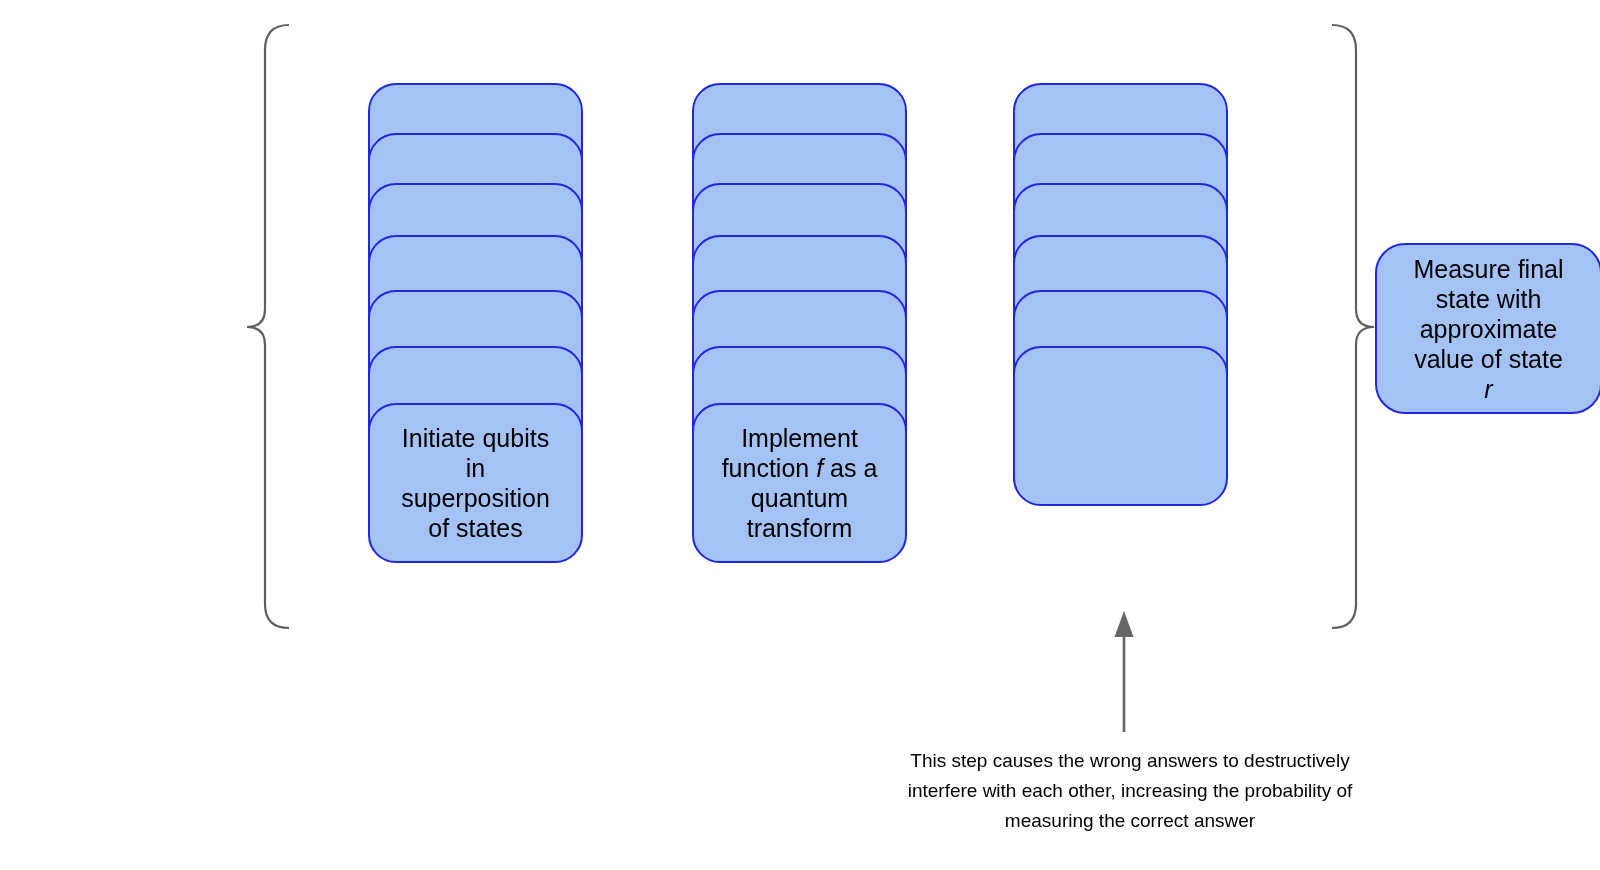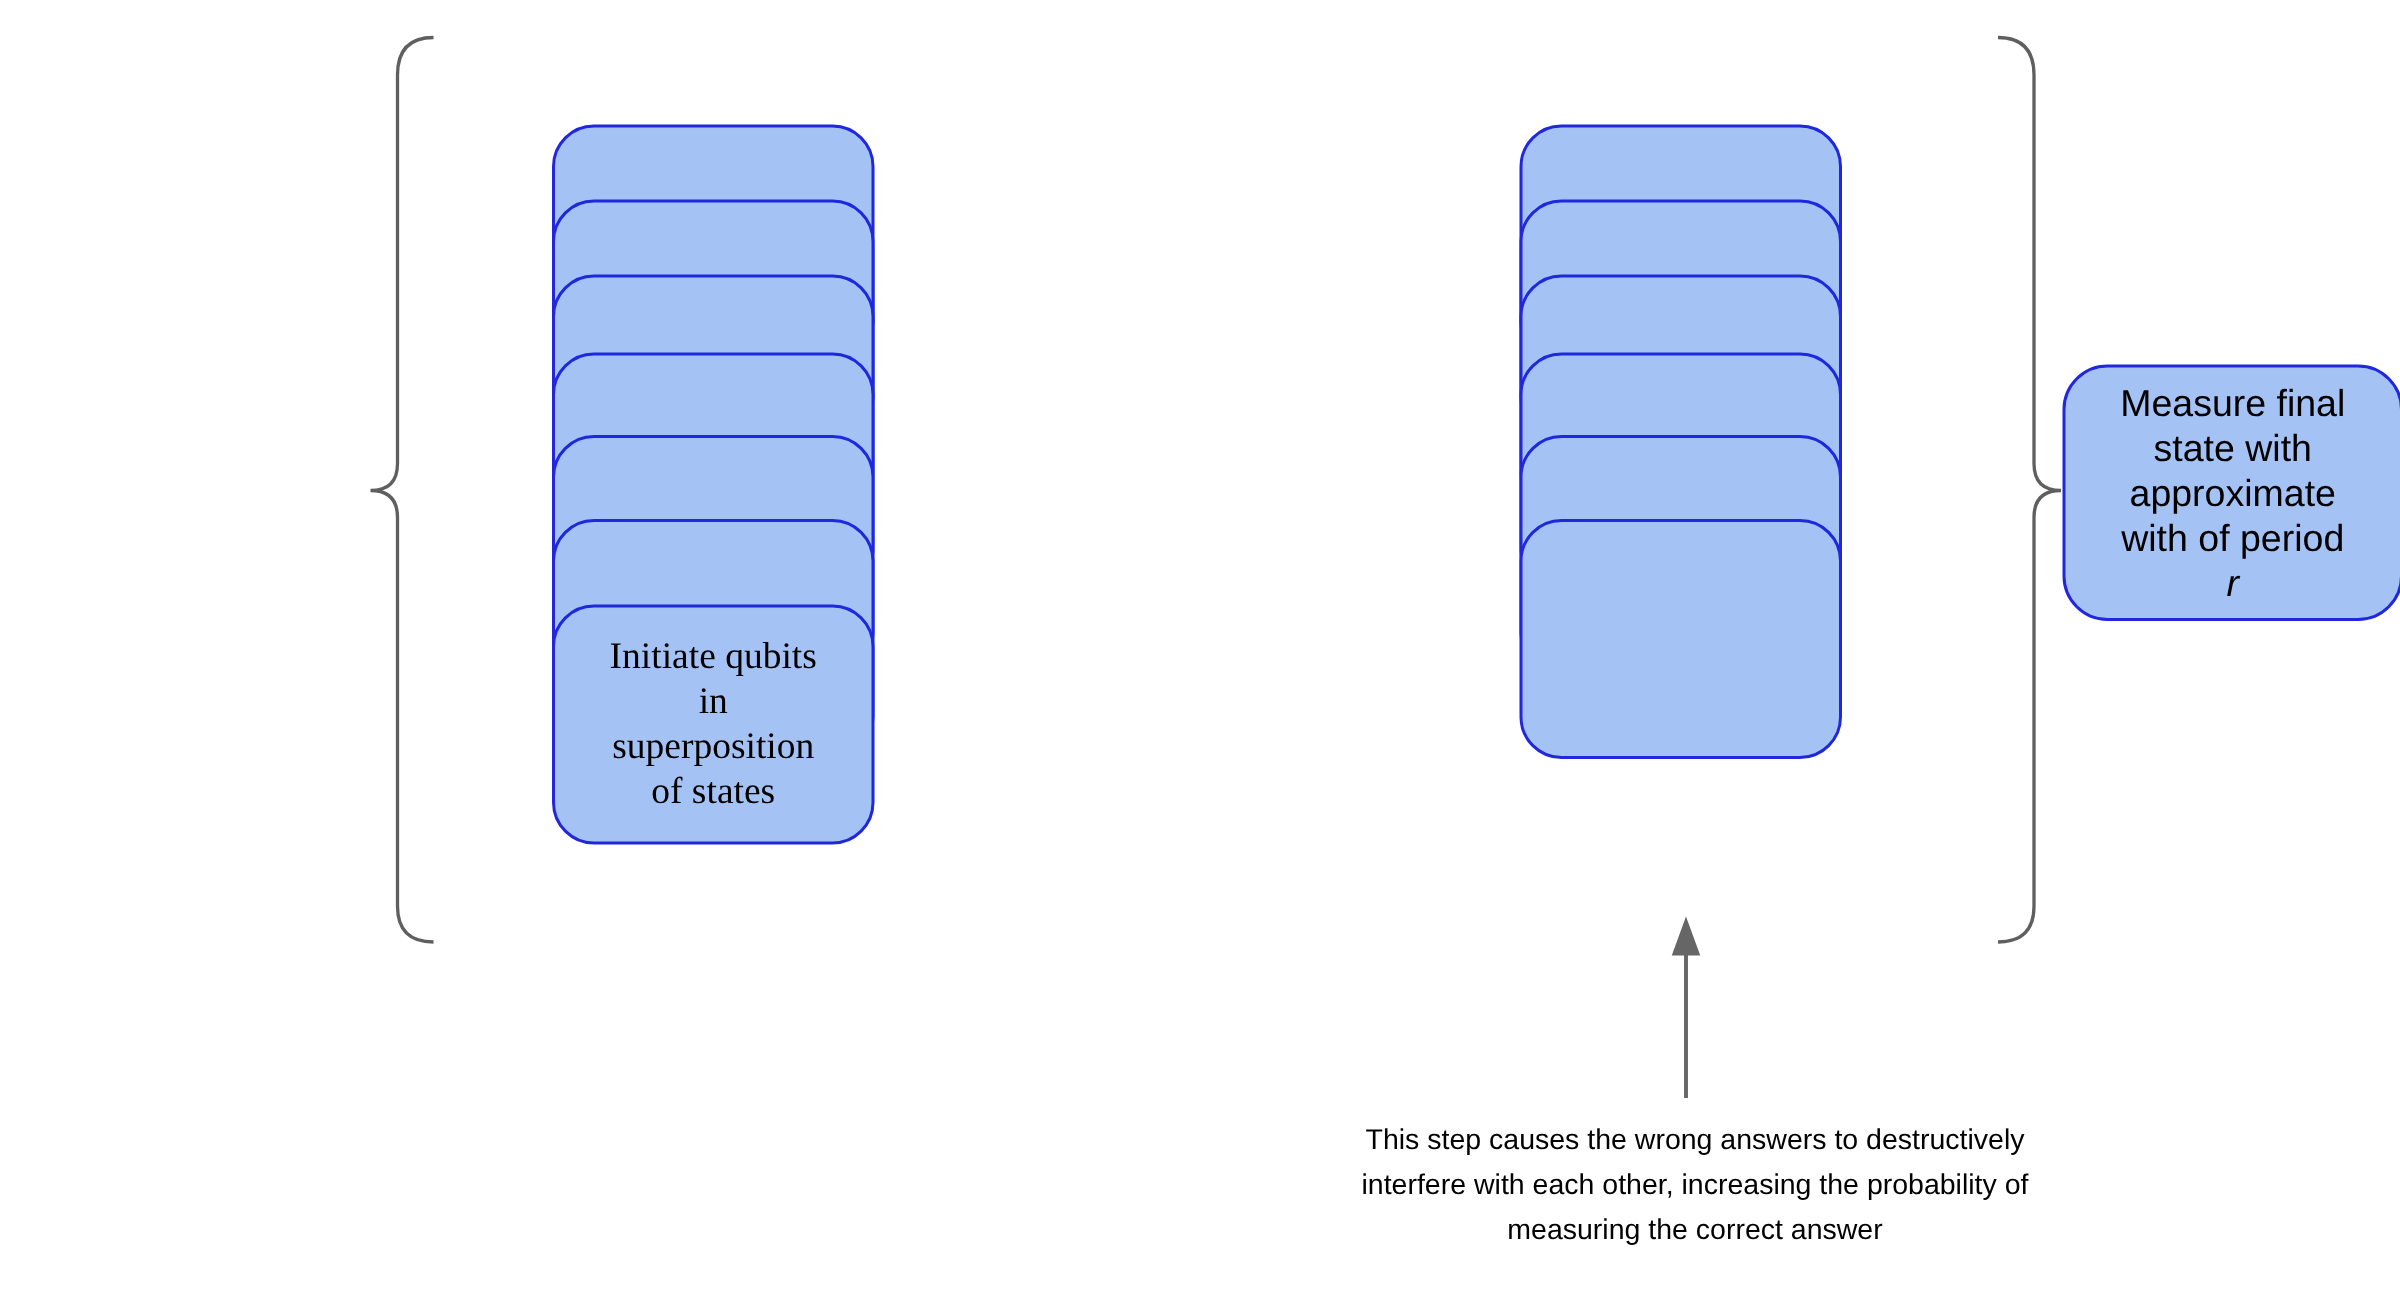--- a/index.html
+++ b/index.html
@@ -23,21 +23,21 @@
   .arrow-head{fill:#666666;}
   .box{
     position:absolute;
     background:var(--fill);
     border:2.5px solid var(--stroke);
     border-radius:30px;
     display:flex;align-items:center;justify-content:center;
     text-align:center;
     font-size:25px;line-height:30px;
   }
-  .stack{position:absolute;top:0;width:215px;height:701px;font-family:Liberation Serif, serif;}
+  .stack{position:absolute;top:0;width:215px;height:701px;}
   .card{
     position:absolute;left:0;
     width:215px;height:160px;
     background:var(--fill);
     border:2.5px solid var(--stroke);
     border-radius:28px;
     box-sizing:border-box;
   }
   .card.front{
     display:flex;align-items:center;justify-content:center;
@@ -80,36 +80,52 @@
     <div class="card front" style="top:403px;">
       <div>
         <div>Initiate qubits</div>
         <div>in</div>
         <div>superposition</div>
         <div>of states</div>
       </div>
     </div>
   </div>
 
+  <div class="stack" style="left:692px;">
+    <div class="card" style="top:83px;"></div>
+    <div class="card" style="top:133px;"></div>
+    <div class="card" style="top:183px;"></div>
+    <div class="card" style="top:235px;"></div>
+    <div class="card" style="top:290px;"></div>
+    <div class="card" style="top:346px;"></div>
+    <div class="card front" style="top:403px;">
+      <div>
+        <div>Implement</div>
+        <div><span>function </span><em>f</em><span> as a</span></div>
+        <div>quantum</div>
+        <div>transform</div>
+      </div>
+    </div>
+  </div>
 
   <div class="stack" style="left:1013px;">
     <div class="card" style="top:83px;"></div>
     <div class="card" style="top:133px;"></div>
     <div class="card" style="top:183px;"></div>
     <div class="card" style="top:235px;"></div>
     <div class="card" style="top:290px;"></div>
     <div class="card" style="top:346px;"></div>
   </div>
 
   <div class="box" style="left:1375px;top:243px;width:223px;height:167px;">
     <div>
       <div>Measure final</div>
       <div>state with</div>
       <div>approximate</div>
-      <div>with of period</div>
+      <div>value of state</div>
       <div><em>r</em></div>
     </div>
   </div>
 
   <div class="annotation" style="left:795px;top:746px;width:670px;">
     <div>This step causes the wrong answers to destructively</div>
     <div>interfere with each other, increasing the probability of</div>
     <div>measuring the correct answer</div>
   </div>
 

